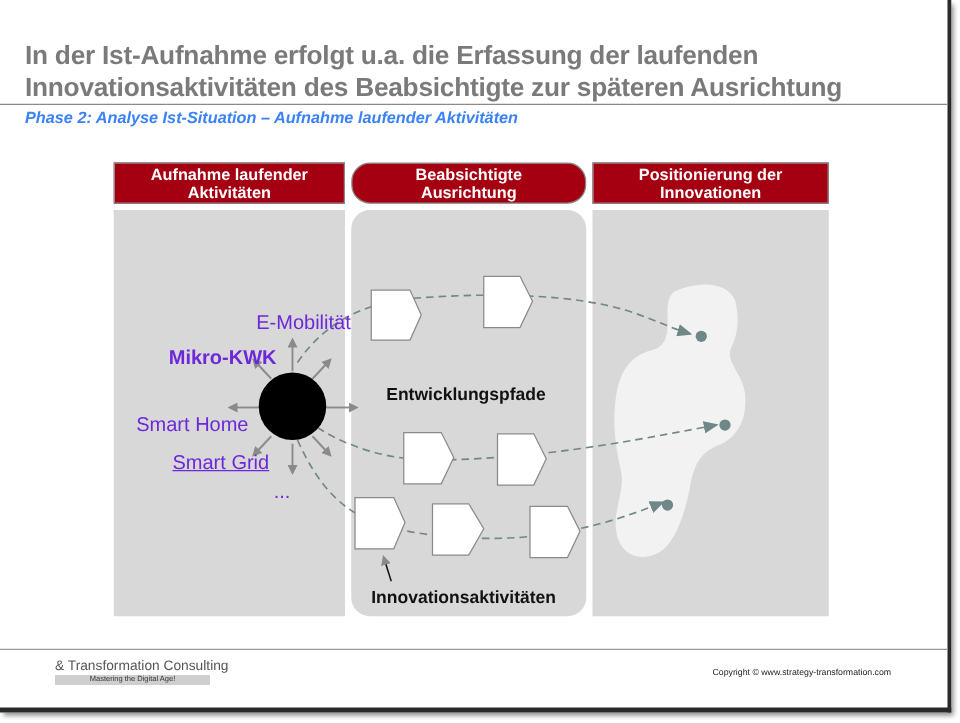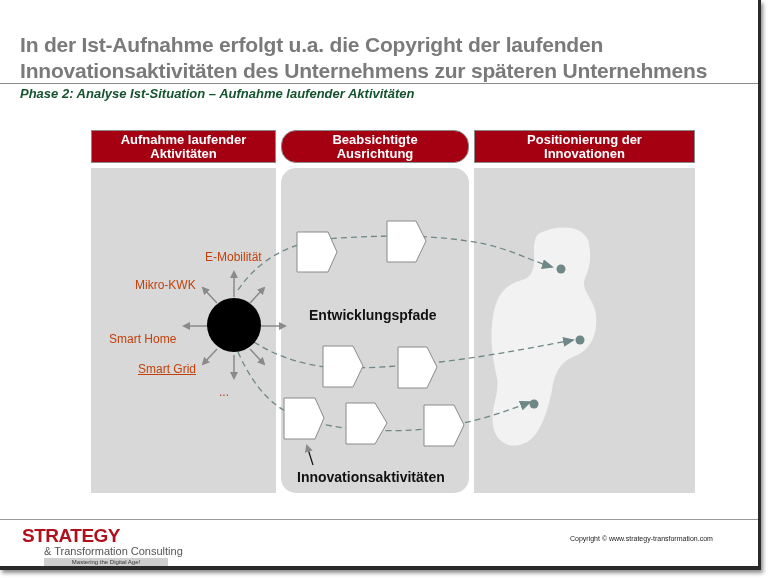--- a/index.html
+++ b/index.html
@@ -16,36 +16,36 @@
     }
     .title {
       position: absolute; left: 20px; top: 32px; width: 720px;
       font-size: 21px; font-weight: bold; color: #7a7a7a; line-height: 26px; letter-spacing: -0.2px;
     }
     .title-rule {
       position: absolute; left: 0; top: 83px; width: 758px; height: 1px; background: #8a8a8a;
     }
     .subtitle {
       position: absolute; left: 20px; top: 86px;
-      font-size: 13px; font-weight: bold; font-style: italic; color: #14532d;
+      font-size: 13px; font-weight: bold; font-style: italic; color: #3b82f6;
     }
     .col-header {
       position: absolute; top: 130px; height: 33px;
       background: #a50012; color: #ffffff; font-weight: bold; font-size: 13px;
       text-align: center; line-height: 14px; display: flex; align-items: center; justify-content: center;
       box-sizing: border-box; padding: 2px 4px; border: 1px solid #8a8a8a;
     }
     .col-body {
       position: absolute; top: 168px; height: 325px; background: #d8d8d8;
     }
     .col-1 { left: 91px; width: 185px; }
     .col-2 { left: 281px; width: 188px; border-radius: 15px; }
-    .col-3 { left: 474px; width: 221px; }
+    .col-3 { left: 474px; width: 189px; }
     .diagram { position: absolute; left: 0; top: 0; width: 758px; height: 566px; pointer-events: none; }
-    .label { position: absolute; font-size: 12px; color: #c2410c; white-space: nowrap; }
+    .label { position: absolute; font-size: 16px; color: #6d28d9; white-space: nowrap; }
     .bold-label { position: absolute; font-size: 14px; font-weight: bold; color: #111; white-space: nowrap; }
     .logo {
       position: absolute; left: 22px; top: 527px;
     }
     .logo-strategy { font-size: 19px; font-weight: bold; color: #b0101c; letter-spacing: -0.5px; line-height: 18px; }
     .logo-tc { font-size: 11px; color: #555; margin-left: 22px; line-height: 13px; }
     .logo-tag {
       margin-left: 22px; width: 124px; background: #cfcfcf; color: #333; font-size: 6px;
       text-align: center; line-height: 8px;
     }
@@ -55,22 +55,22 @@
     .footer-rule {
       position: absolute; left: 0; top: 519px; width: 758px; height: 1px; background: #9a9a9a;
     }
   </style>
 </head>
 <body>
 
 <div class="slide">
 
   <div class="title">
-    <div>In der Ist-Aufnahme erfolgt u.a. die Copyright der laufenden</div>
-    <div>Innovationsaktivitäten des Unternehmens zur späteren Unternehmens</div>
+    <div>In der Ist-Aufnahme erfolgt u.a. die Erfassung der laufenden</div>
+    <div>Innovationsaktivitäten des Beabsichtigte zur späteren Ausrichtung</div>
   </div>
   <div class="title-rule"></div>
   <div class="subtitle">Phase 2: Analyse Ist-Situation – Aufnahme laufender Aktivitäten</div>
 
   <div class="col-header col-1">
     <div><span>Aufnahme laufender</span><br><span>Aktivitäten</span></div>
   </div>
   <div class="col-header col-2">
     <div><span>Beabsichtigte</span><br><span>Ausrichtung</span></div>
   </div>
@@ -122,30 +122,29 @@
       <line x1="250" y1="349" x2="264" y2="364" marker-end="url(#grayArrow)"></line>
       <line x1="234" y1="355" x2="234" y2="378" marker-end="url(#grayArrow)"></line>
     </g>
 
     <circle cx="234" cy="325" r="27" fill="#000000"></circle>
 
     <line x1="313" y1="465" x2="307" y2="446" stroke="#111" stroke-width="1.2" marker-end="url(#grayArrow)"></line>
   </svg>
 
   <div class="label" style="left:205px; top:250px;">E-Mobilität</div>
-  <div class="label" style="left:135px; top:278px;">Mikro-KWK</div>
+  <div class="label" style="left:135px; top:278px;font-weight:bold;">Mikro-KWK</div>
   <div class="label" style="left:109px; top:332px;">Smart Home</div>
   <div class="label" style="left:138px; top:362px;text-decoration:underline;">Smart Grid</div>
   <div class="label" style="left:219px; top:385px;">...</div>
 
   <div class="bold-label" style="left:309px; top:307px;">Entwicklungspfade</div>
   <div class="bold-label" style="left:297px; top:469px;">Innovationsaktivitäten</div>
 
   <div class="footer-rule"></div>
 
   <div class="logo">
-    <div class="logo-strategy">STRATEGY</div>
     <div class="logo-tc">&amp; Transformation Consulting</div>
     <div class="logo-tag">Mastering the Digital Age!</div>
   </div>
 
   <div class="copyright">Copyright © www.strategy-transformation.com</div>
 </div>
 
 </body></html>

